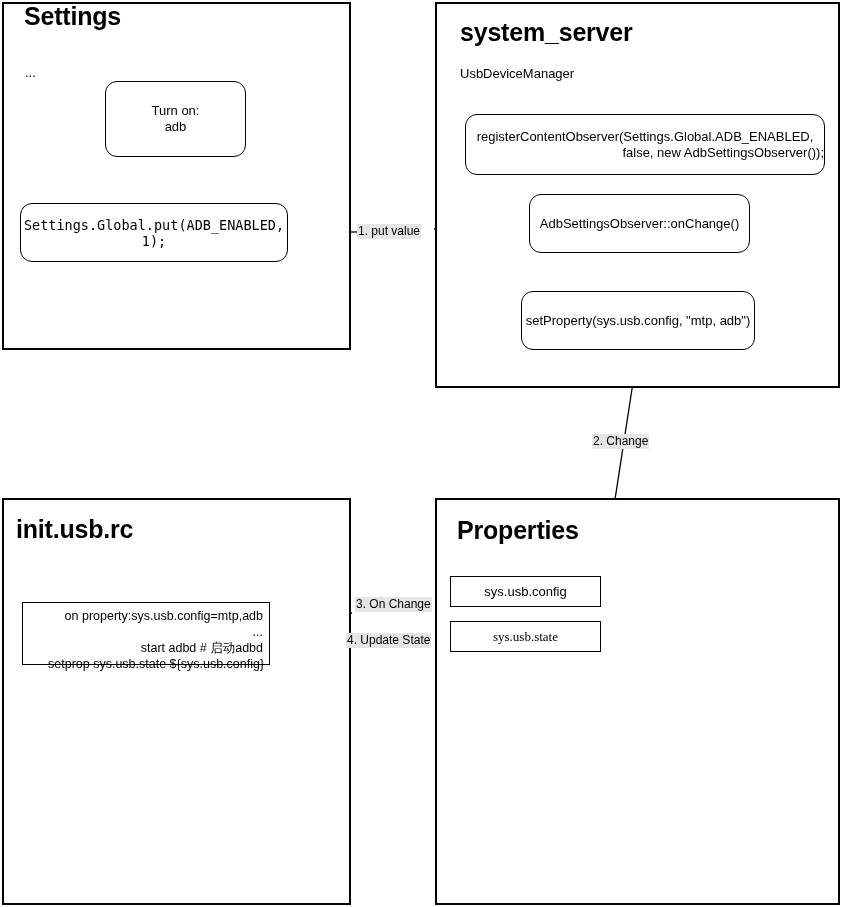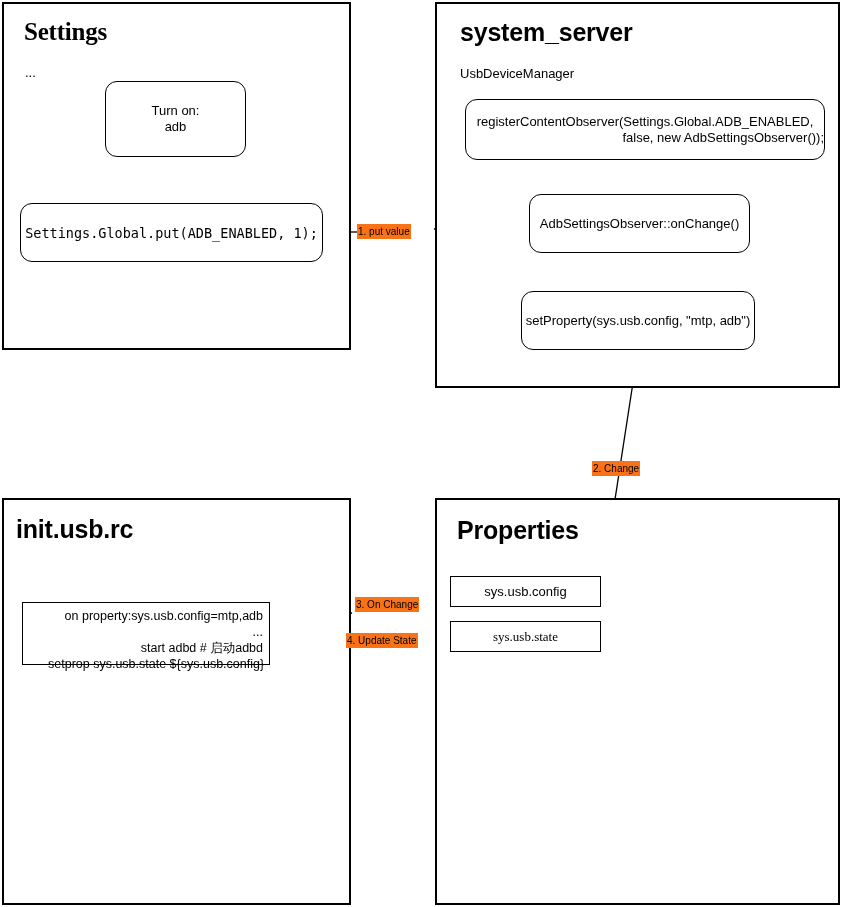--- a/index.html
+++ b/index.html
@@ -75,24 +75,24 @@
     text-align: right;
     padding: 5px 6px 5px 7px;
     font-size: 12.5px;
     line-height: 16px;
   }
   .code-line { display: block; white-space: pre; }
   .code-indent { padding-left: 18px; }
   
   .edge-label {
     position: absolute;
-    font-size: 10px;
+    font-size: 12px;
     line-height: 15px;
     white-space: nowrap;
-    background: #f97316;
+    background: #e5e5e5;
     padding: 0 1px;
     color: #000000;
   }
   
   #edges {
     position: absolute;
     left: 0; top: 0;
     width: 841px;
     height: 907px;
     pointer-events: none;
@@ -132,39 +132,39 @@
       <line x1="352" y1="613" x2="276" y2="632" stroke="#000000" stroke-width="1.6" marker-end="url(#arrow)"></line>
     </g>
 
     <g>
       <line x1="270" y1="649" x2="352" y2="641" stroke="#000000" stroke-width="1.3"></line>
       <line x1="436" y1="637" x2="446" y2="636" stroke="#000000" stroke-width="1.6" marker-end="url(#arrow)"></line>
     </g>
   </svg>
 
   <div class="panel" style="left:2px; top:2px; width:349px; height:348px;"></div>
-  <div class="panel-title" style="left:24px; top:18px;font-family:Liberation Serif, serif;">Settings</div>
+  <div class="panel-title" style="left:24px; top:2px;">Settings</div>
   <div class="ellipsis-note" style="left:25px; top:66px;">...</div>
 
   <div class="node rounded" style="left:105px; top:81px; width:141px; height:76px;">
     <span class="node-text">
       <span>Turn on:</span><br>
       <span>adb</span>
     </span>
   </div>
 
-  <div class="node rounded mono" style="left:20px; top:203px; width:303px; height:59px;">
+  <div class="node rounded mono" style="left:20px; top:203px; width:268px; height:59px;">
     <span class="node-text">Settings.Global.put(ADB_ENABLED, 1);</span>
   </div>
 
   <div class="panel" style="left:435px; top:2px; width:405px; height:386px;"></div>
   <div class="panel-title" style="left:460px; top:18px;">system_server</div>
   <div class="panel-sub" style="left:460px; top:66px;">UsbDeviceManager</div>
 
-  <div class="node rounded" style="left:465px; top:99px; width:360px; height:61px;">
+  <div class="node rounded" style="left:465px; top:114px; width:360px; height:61px;">
     <span class="node-text">
       <span>registerContentObserver(Settings.Global.ADB_ENABLED,</span>
       <span class="line-right">false, new AdbSettingsObserver());</span>
     </span>
   </div>
 
   <div class="node rounded" style="left:529px; top:194px; width:221px; height:59px;">
     <span class="node-text">AdbSettingsObserver::onChange()</span>
   </div>
 
@@ -188,19 +188,19 @@
   <div class="node sharp" style="left:450px; top:576px; width:151px; height:31px;">
     <span class="node-text">sys.usb.config</span>
   </div>
 
   <div class="node sharp" style="left:450px; top:621px; width:151px; height:31px;font-family:Liberation Serif, serif;">
     <span class="node-text">sys.usb.state</span>
   </div>
 
   <div class="edge-label" style="left:357px; top:224px;">1. put value</div>
 
-  <div class="edge-label" style="left:592px; top:461px;text-align:center;">2. Change</div>
+  <div class="edge-label" style="left:592px; top:434px;text-align:center;">2. Change</div>
 
   <div class="edge-label" style="left:355px; top:597px;">3. On Change</div>
 
   <div class="edge-label" style="left:346px; top:633px;">4. Update State</div>
 
 </div>
 
 </body></html>

